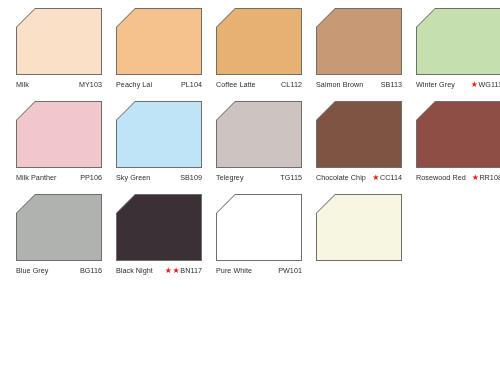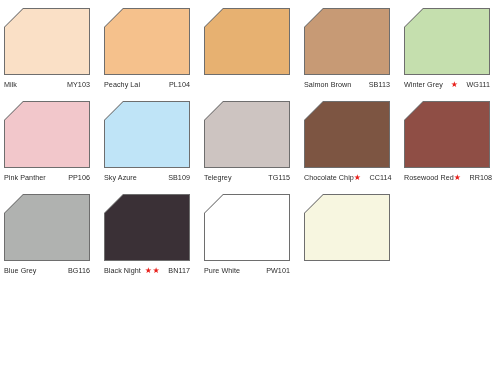--- a/index.html
+++ b/index.html
@@ -18,21 +18,21 @@
   }
   .grid{
     display:grid;
     grid-template-columns:repeat(5,100px);
     grid-template-rows:repeat(4,93px);
     width:500px;
   }
   .cell{
     position:relative;
     box-sizing:border-box;
-    padding:0 4px;
+    padding:0 16px;
   }
   .swatch-wrap{
     position:relative;
     width:86px;
     height:67px;
     margin-top:4px;
   }
   .swatch-border{
     position:absolute;
     inset:0;
@@ -76,21 +76,20 @@
     color:#e8201b;
     font-size:8px;
     line-height:7px;
     margin-right:0.5px;
     display:inline-block;
     transform:translateY(-0.5px);
   }
   .swatch-code{
     font-size:7.2px;
     color:#2b2b2b;
-    margin-left:8px;
   }
   .empty-cell{visibility:hidden;}
 </style>
 </head>
 <body>
 
 <div id="chart">
   <div class="grid" id="grid">
       <div class="cell">
         <div class="swatch-wrap">
@@ -114,20 +113,26 @@
           <span class="code-group">
             <span class="swatch-code">PL104</span>
           </span>
         </div>
       </div>
       <div class="cell">
         <div class="swatch-wrap">
           <div class="swatch-border" style="background: rgb(110, 110, 110);"></div>
           <div class="swatch-fill" title="Coffee Latte" style="background: rgb(231, 177, 113);"></div>
         </div>
+        <div class="label-row">
+          <span class="swatch-name">Coffee Latte</span>
+          <span class="code-group">
+            <span class="swatch-code">CL112</span>
+          </span>
+        </div>
       </div>
       <div class="cell">
         <div class="swatch-wrap">
           <div class="swatch-border" style="background: rgb(110, 110, 110);"></div>
           <div class="swatch-fill" title="Salmon Brown" style="background: rgb(199, 154, 117);"></div>
         </div>
         <div class="label-row">
           <span class="swatch-name">Salmon Brown</span>
           <span class="code-group">
             <span class="swatch-code">SB113</span>
@@ -146,33 +151,33 @@
             <span class="swatch-code">WG111</span>
           </span>
         </div>
       </div>
       <div class="cell">
         <div class="swatch-wrap">
           <div class="swatch-border" style="background: rgb(110, 110, 110);"></div>
           <div class="swatch-fill" title="Pink Panther" style="background: rgb(242, 199, 203);"></div>
         </div>
         <div class="label-row">
-          <span class="swatch-name">Pink Panther</span>
+          <span class="swatch-name">Milk Panther</span>
           <span class="code-group">
             <span class="swatch-code">PP106</span>
           </span>
         </div>
       </div>
       <div class="cell">
         <div class="swatch-wrap">
           <div class="swatch-border" style="background: rgb(110, 110, 110);"></div>
           <div class="swatch-fill" title="Sky Blue" style="background: rgb(191, 228, 247);"></div>
         </div>
         <div class="label-row">
-          <span class="swatch-name">Sky Azure</span>
+          <span class="swatch-name">Sky Green</span>
           <span class="code-group">
             <span class="swatch-code">SB109</span>
           </span>
         </div>
       </div>
       <div class="cell">
         <div class="swatch-wrap">
           <div class="swatch-border" style="background: rgb(110, 110, 110);"></div>
           <div class="swatch-fill" title="Telegrey" style="background: rgb(205, 196, 193);"></div>
         </div>

